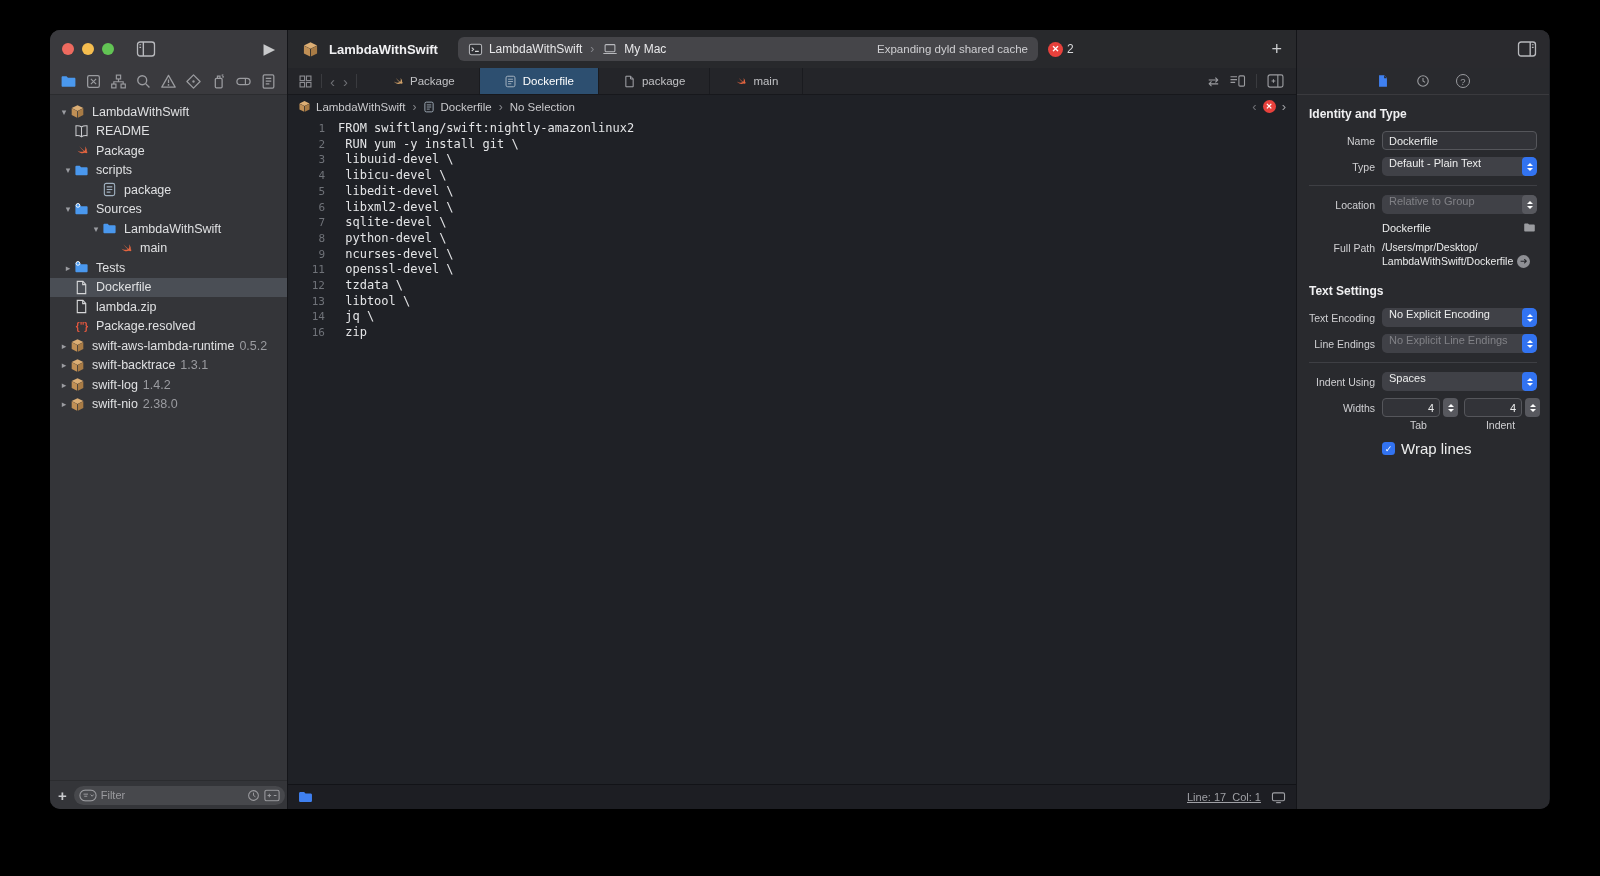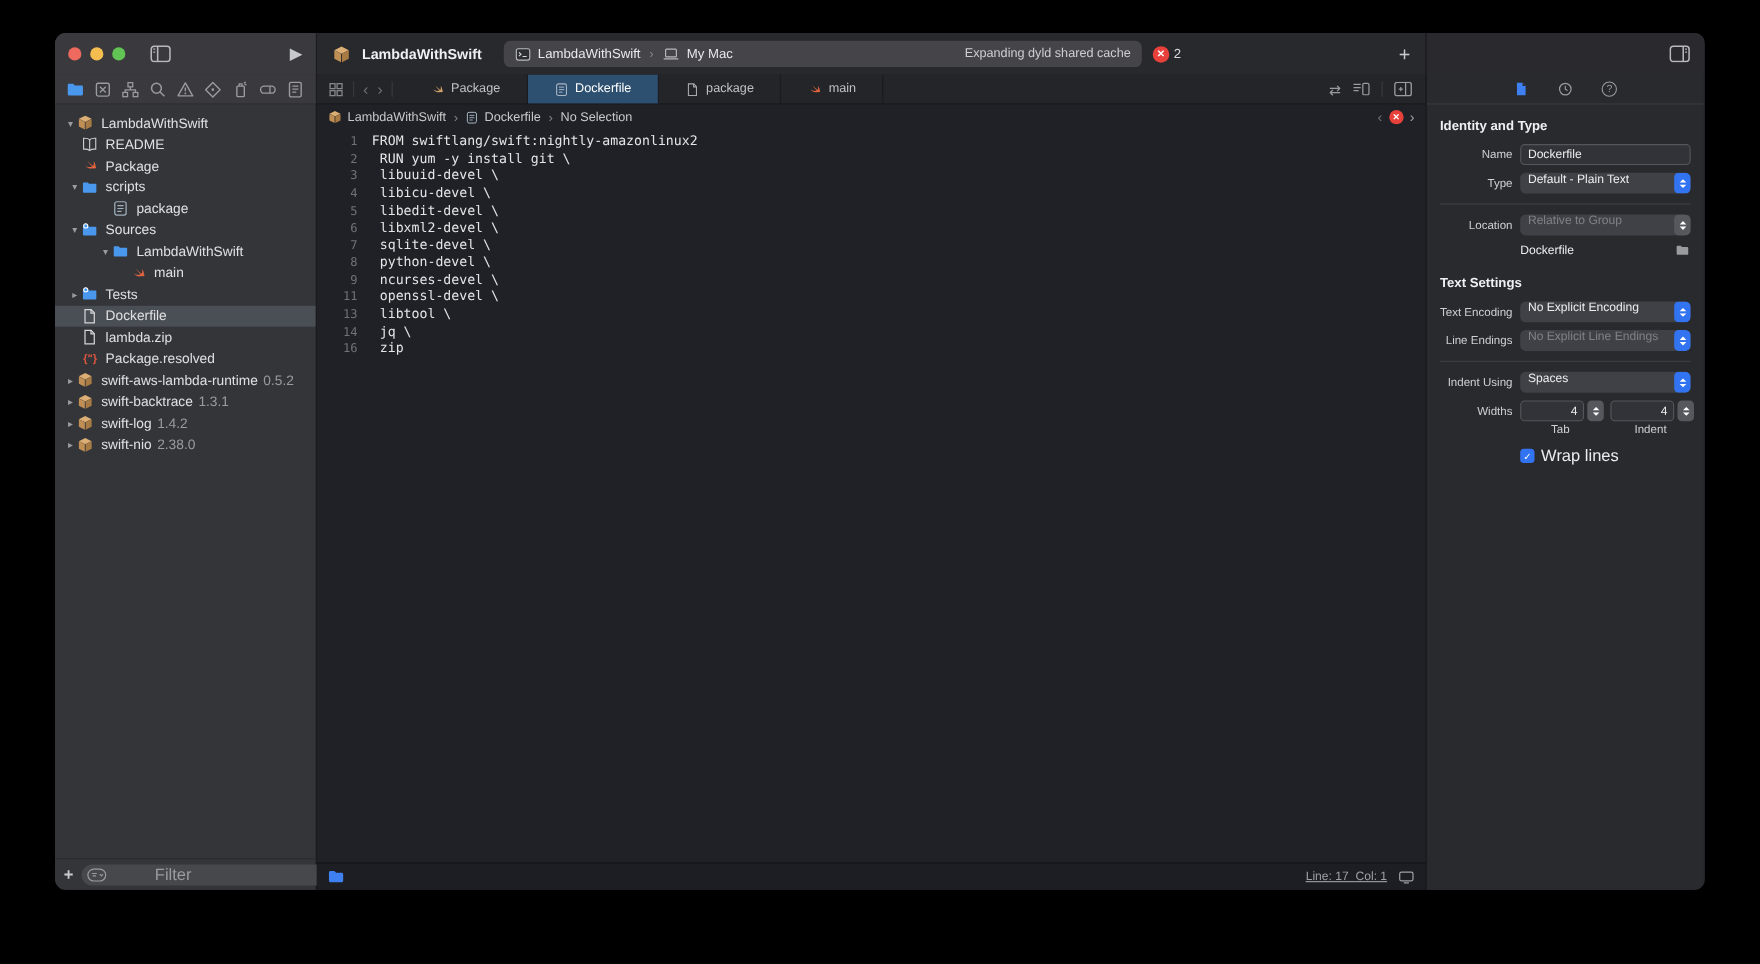--- a/index.html
+++ b/index.html
@@ -18,21 +18,21 @@
   .trow.sel { background:#4a4e55; }
   .disc { width:12px; text-align:center; color:#9b9ca1; font-size:9px; flex:0 0 12px; }
   .ticon { width:16px; height:15px; margin-right:6px; flex:0 0 16px; }
   .d0 { padding-left:8px; } .d1 { padding-left:12px; } .d2 { padding-left:40px; } .d3 { padding-left:56px; }
   .dephdr { font-weight:bold; font-size:12.5px; color:#f2f2f4; padding:14px 0 4px 12px; }
   .ver { color:#9a9ba0; margin-left:5px; }
   .braces { color:#e2573f; font-weight:bold; font-size:10px; width:16px; margin-right:6px; text-align:center; flex:0 0 16px; }
   .nav-bottom { flex:0 0 auto; height:29px; border-top:1px solid #2b2c2f; display:flex; align-items:center; padding:0 8px; gap:7px; }
   .plusbtn { color:#c9cacd; font-size:15px; font-weight:bold; cursor:default; }
   .filter-wrap { flex:1; height:19px; background:#47484c; border-radius:10px; display:flex; align-items:center; padding:0 5px; gap:4px; }
-  .filter-input { flex:1; background:transparent; border:none; outline:none; color:#dadadd; font-size:15px; min-width:20px;margin-left:40px; }
+  .filter-input { flex:1; background:transparent; border:none; outline:none; color:#dadadd; font-size:11px; min-width:20px; }
   .filter-input::placeholder { color:#9b9b9f; }
 
   
   .ed-col { width:1008px; display:flex; flex-direction:column; background:#1f2126; }
   .ed-toolbar { height:38px; background:#28292c; display:flex; align-items:center; padding:0 14px; gap:10px; flex:0 0 auto; }
   .proj-title { font-weight:bold; font-size:13px; color:#f0f0f2; margin-right:10px; }
   .activity { flex:0 0 auto; width:580px; height:24px; background:#454549; border-radius:6px; display:flex; align-items:center; padding:0 10px; gap:6px; font-size:12px; color:#e8e8ea; }
   .act-status { margin-left:auto; color:#cfcfd2; font-size:11.5px; }
   .crumb-sep { color:#85868b; font-size:12px; margin:0 2px; }
   .errbadge { width:15px; height:15px; border-radius:50%; background:#e8413c; color:#fff; font-size:9px; display:flex; align-items:center; justify-content:center; font-weight:bold; }
@@ -561,20 +561,21 @@
       <div class="cl"><span class="ln">1</span><span class="ct">FROM swiftlang/swift:nightly-amazonlinux2</span></div>
       <div class="cl"><span class="ln">2</span><span class="ct"> RUN yum -y install git \</span></div>
       <div class="cl"><span class="ln">3</span><span class="ct"> libuuid-devel \</span></div>
       <div class="cl"><span class="ln">4</span><span class="ct"> libicu-devel \</span></div>
       <div class="cl"><span class="ln">5</span><span class="ct"> libedit-devel \</span></div>
       <div class="cl"><span class="ln">6</span><span class="ct"> libxml2-devel \</span></div>
       <div class="cl"><span class="ln">7</span><span class="ct"> sqlite-devel \</span></div>
       <div class="cl"><span class="ln">8</span><span class="ct"> python-devel \</span></div>
       <div class="cl"><span class="ln">9</span><span class="ct"> ncurses-devel \</span></div>
       <div class="cl"><span class="ln">11</span><span class="ct"> openssl-devel \</span></div>
+      <div class="cl"><span class="ln">12</span><span class="ct"> tzdata \</span></div>
       <div class="cl"><span class="ln">13</span><span class="ct"> libtool \</span></div>
       <div class="cl"><span class="ln">14</span><span class="ct"> jq \</span></div>
       <div class="cl"><span class="ln">16</span><span class="ct"> zip</span></div>
     </div>
 
     <div class="ed-bottom">
       <span>
           <svg width="15" height="12" viewBox="0 0 16 13">
             <use href="#i-bluefile"></use>
           </svg>
@@ -641,20 +642,27 @@
         </span>
       </div>
       <div class="irow">
         <span class="ilabel"></span>
         <span style="flex:1;color:#eceded">Dockerfile</span>
         <span style="color:#9a9b9f">
             <svg width="15" height="13" viewBox="0 0 16 16">
               <use href="#i-folder"></use>
             </svg>
           </span>
+      </div>
+      <div class="irow" style="align-items:flex-start">
+        <span class="ilabel" style="padding-top:1px">Full Path</span>
+        <span class="pathval">
+          <span>/Users/mpr/Desktop/</span><br>
+          <span>LambdaWithSwift/Dockerfile</span><span class="goarrow" style="display:inline-flex;vertical-align:middle">➜</span>
+        </span>
       </div>
 
       <div class="sechdr" style="margin-top:16px">Text Settings</div>
 
       <div class="irow">
         <span class="ilabel">Text Encoding</span>
         <span class="dd">
           <span>No Explicit Encoding</span>
           <span class="step">
               <span class="arr-up"></span>

